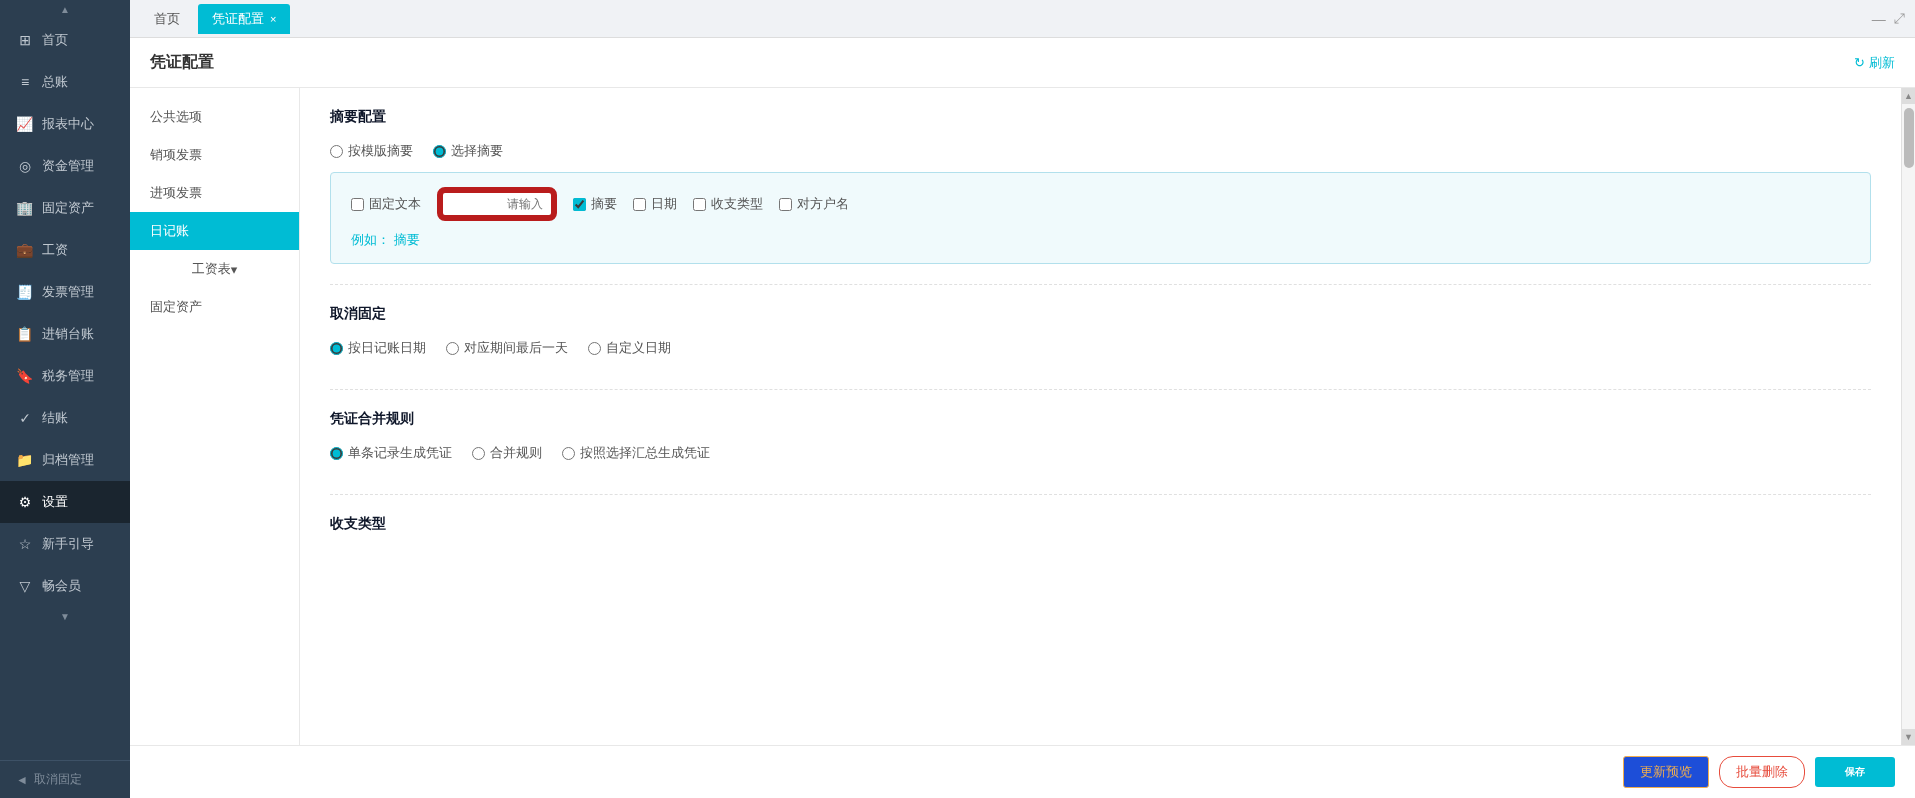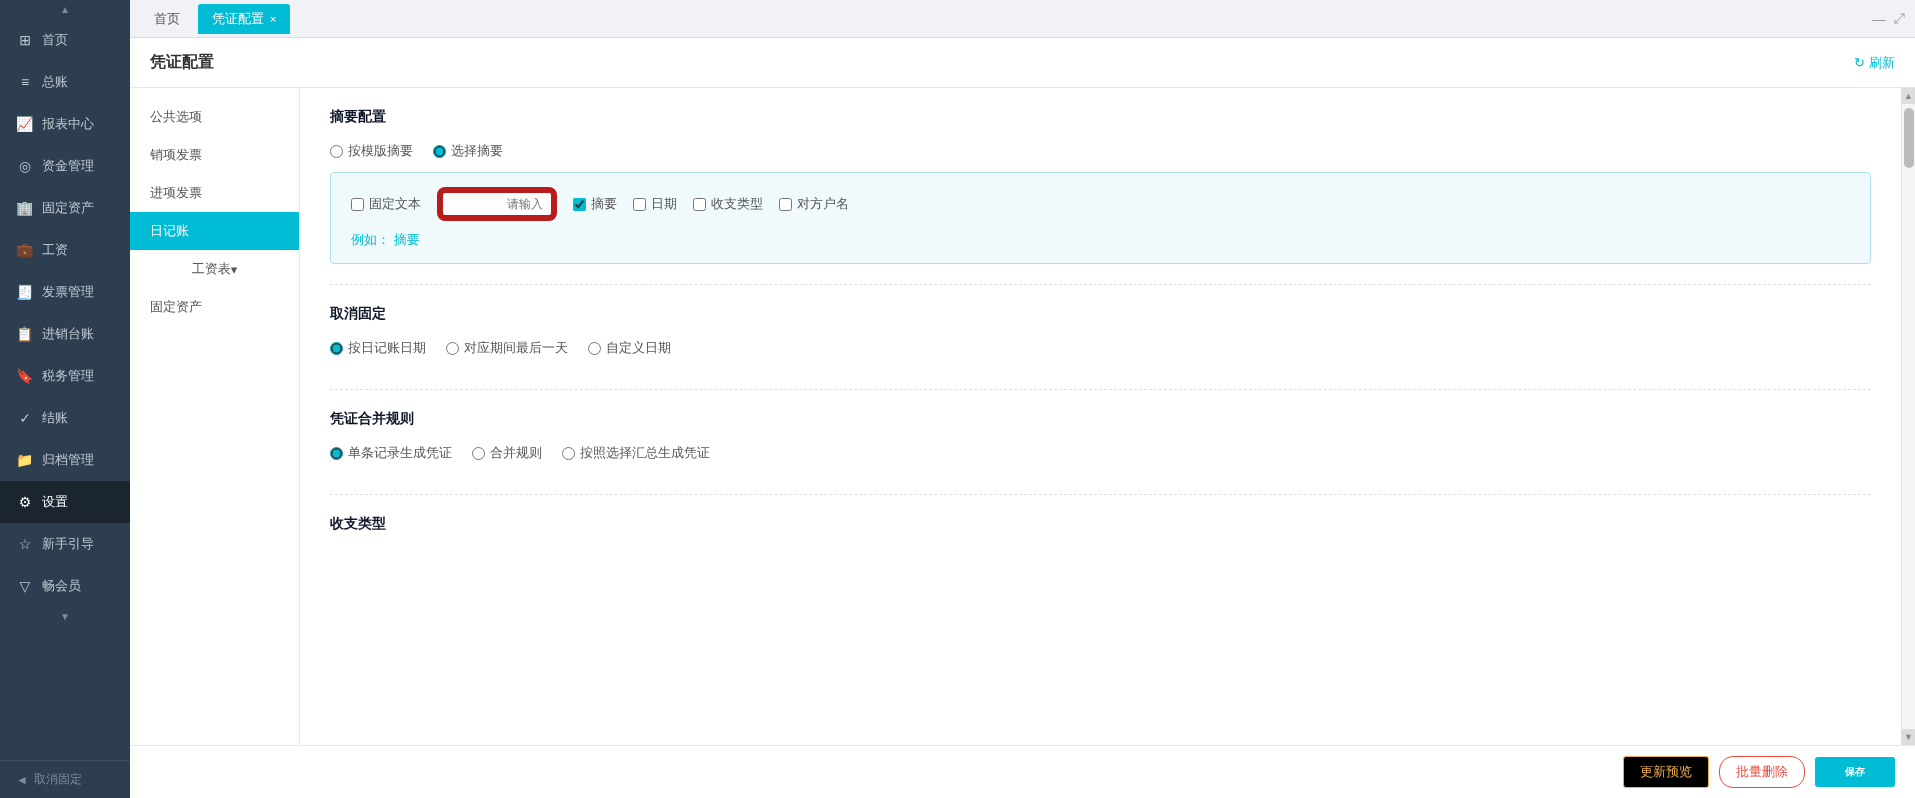--- a/index.html
+++ b/index.html
@@ -240,21 +240,21 @@
       border-top: 1px solid #e8e8e8;
       padding: 10px 20px;
       display: flex;
       justify-content: flex-end;
       align-items: center;
       gap: 10px;
     }
     .btn-update {
       border: 1px solid #f0ad4e;
       color: #f0ad4e;
-      background: #000000;
+      background: #1d4ed8;
       padding: 6px 16px;
       border-radius: 3px;
       cursor: pointer;
       font-size: 13px;
     }
     .btn-batch-delete {
       border: 1px solid #e74c3c;
       color: #e74c3c;
       background: #fff;
       padding: 6px 16px;

